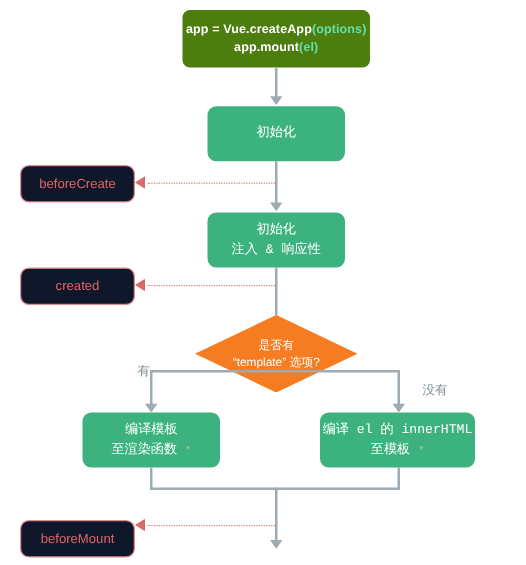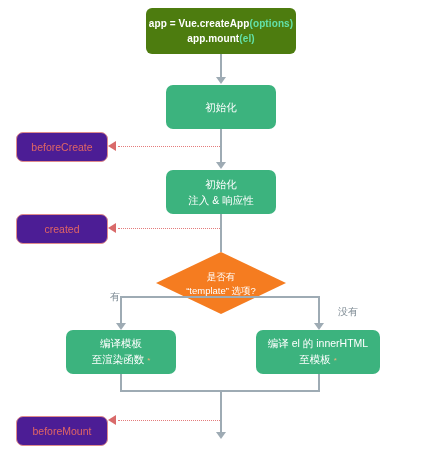--- a/index.html
+++ b/index.html
@@ -52,20 +52,21 @@
     background: #3cb37e;
     border-radius: 7px;
     color: #ffffff;
     font-size: 10.5px;
     display: flex;
     flex-direction: column;
     align-items: center;
     justify-content: center;
     line-height: 16px;
     text-align: center;
+    font-family: Liberation Mono, monospace;
   }
   .star { color: #f0b37a; font-size: 8px; }
 
   #green-init-events { left: 166px; top: 85px;  width: 110px; height: 44px; }
   #green-init-inject { left: 166px; top: 170px; width: 110px; height: 44px; }
   #green-compile-template { left: 66px;  top: 330px; width: 110px; height: 44px; }
   #green-compile-el      { left: 256px; top: 330px; width: 124px; height: 44px; }
 
   
   #diamond {
@@ -91,21 +92,21 @@
     font-size: 9.5px;
     line-height: 14px;
     text-align: center;
     padding-top: 2px;
     box-sizing: border-box;
   }
 
   
   .box-red {
     position: absolute;
-    background: #4c1d95;
+    background: #0f172a;
     border: 1.4px solid #e08c8c;
     border-radius: 7px;
     color: #e06565;
     font-size: 10.5px;
     display: flex;
     align-items: center;
     justify-content: center;
   }
   #red-beforeCreate { left: 16px; top: 132px; width: 90px; height: 28px; }
   #red-created      { left: 16px; top: 214px; width: 90px; height: 28px; }

